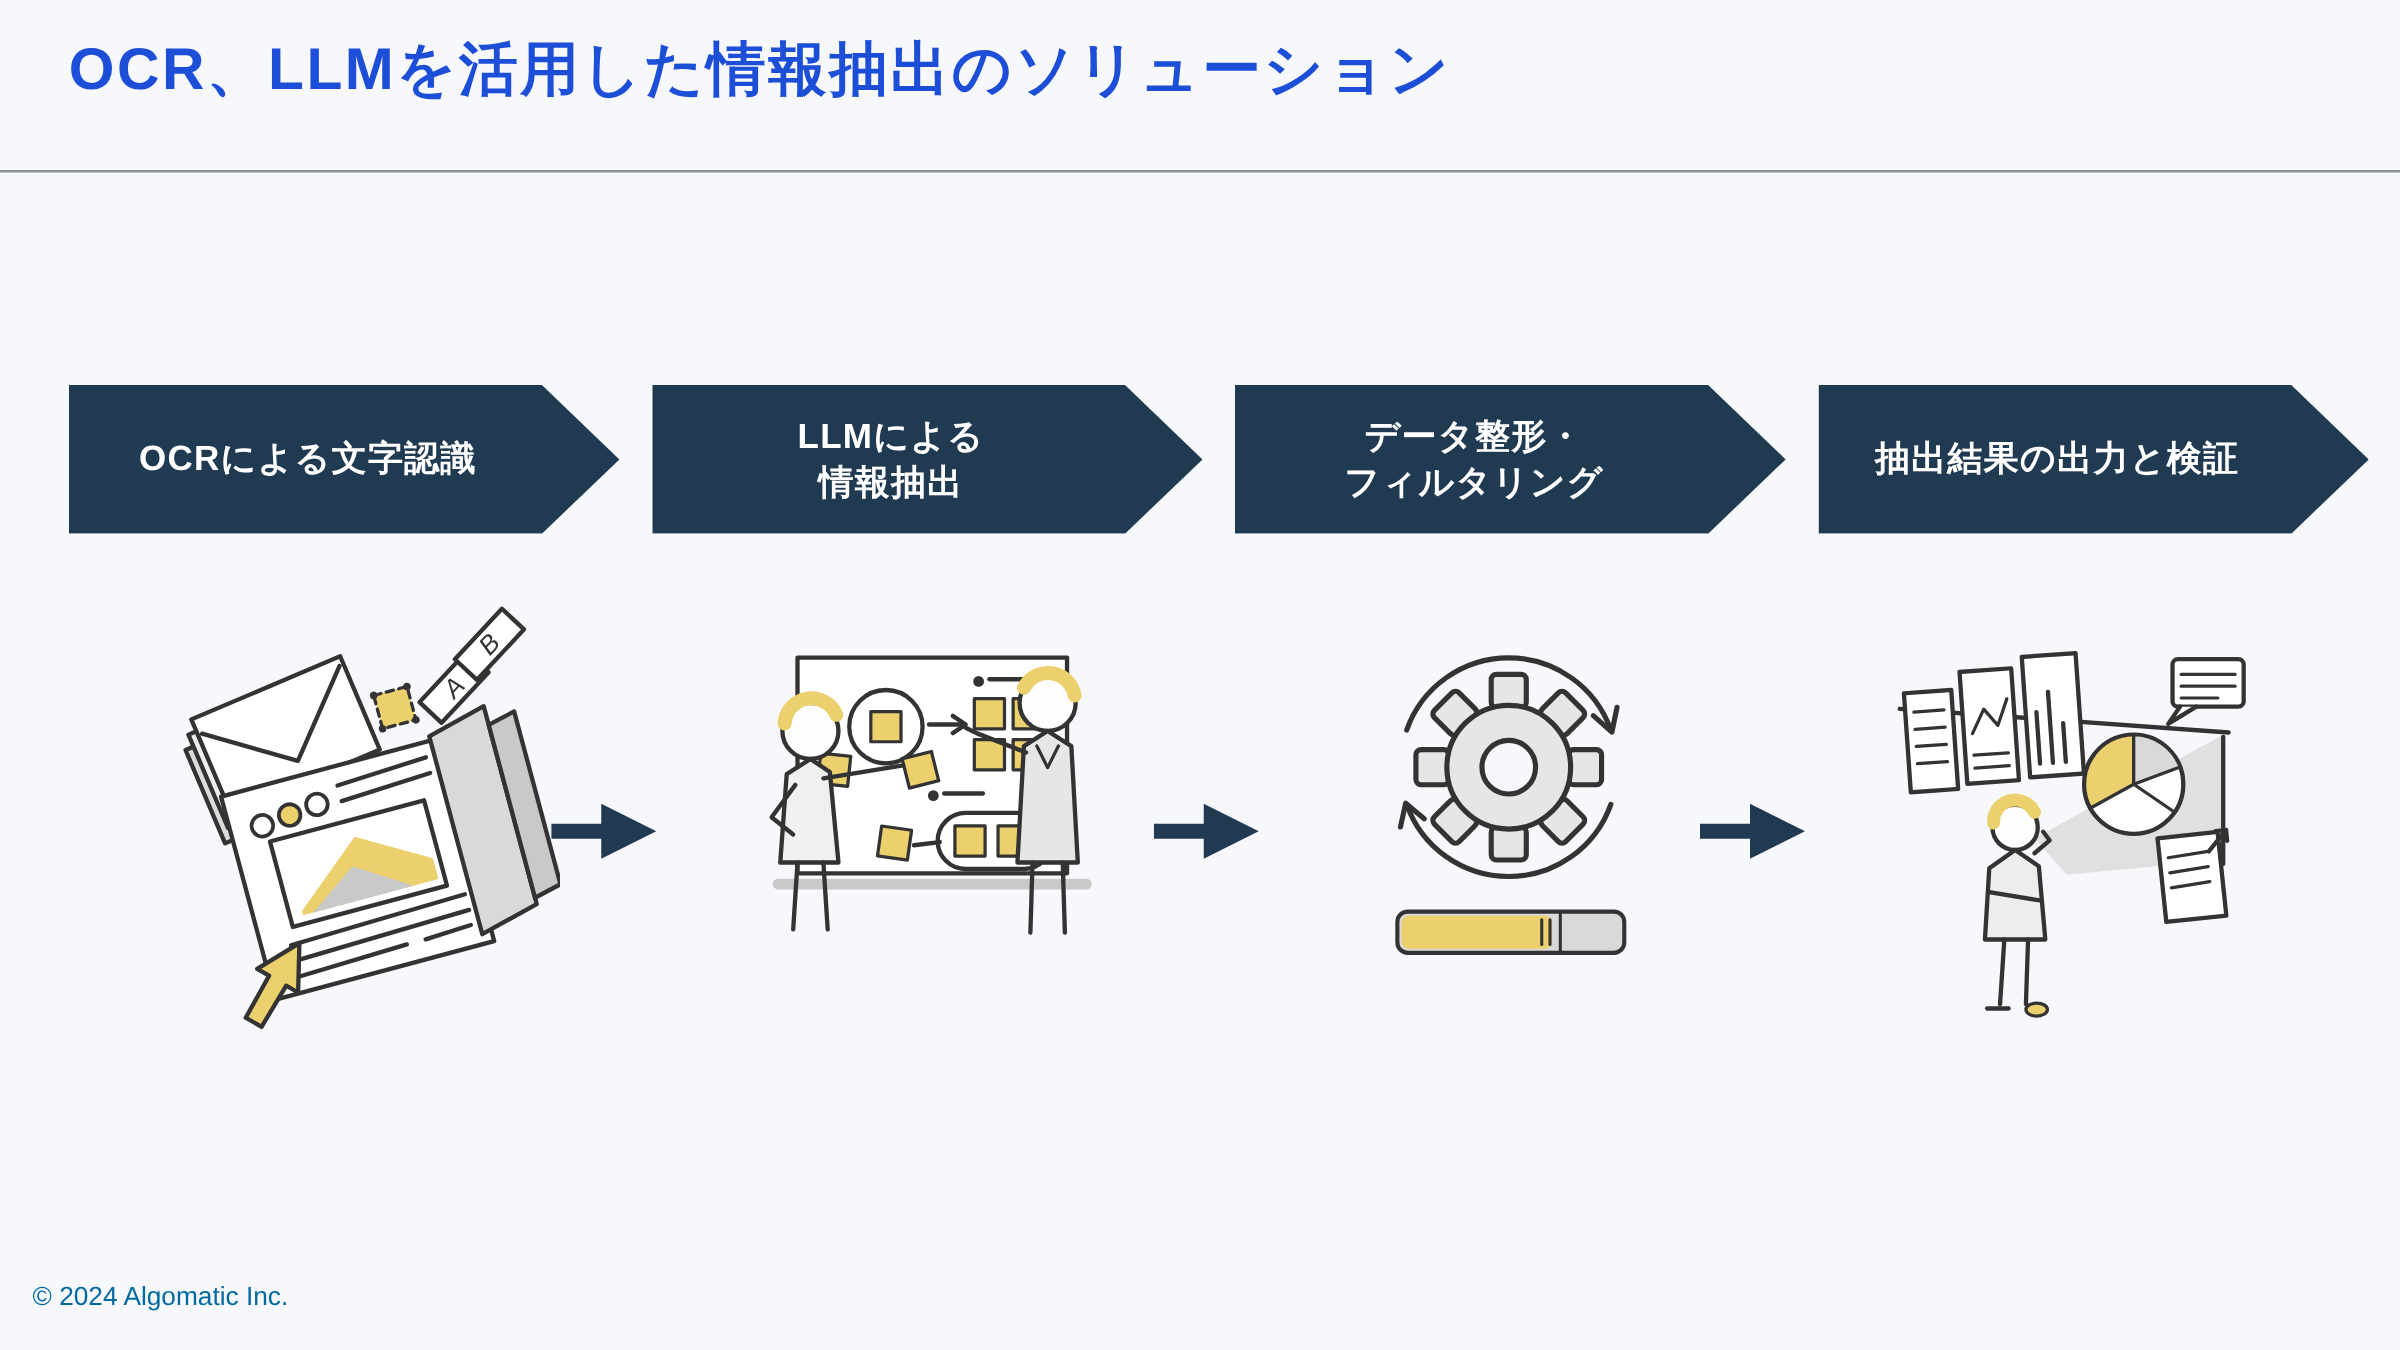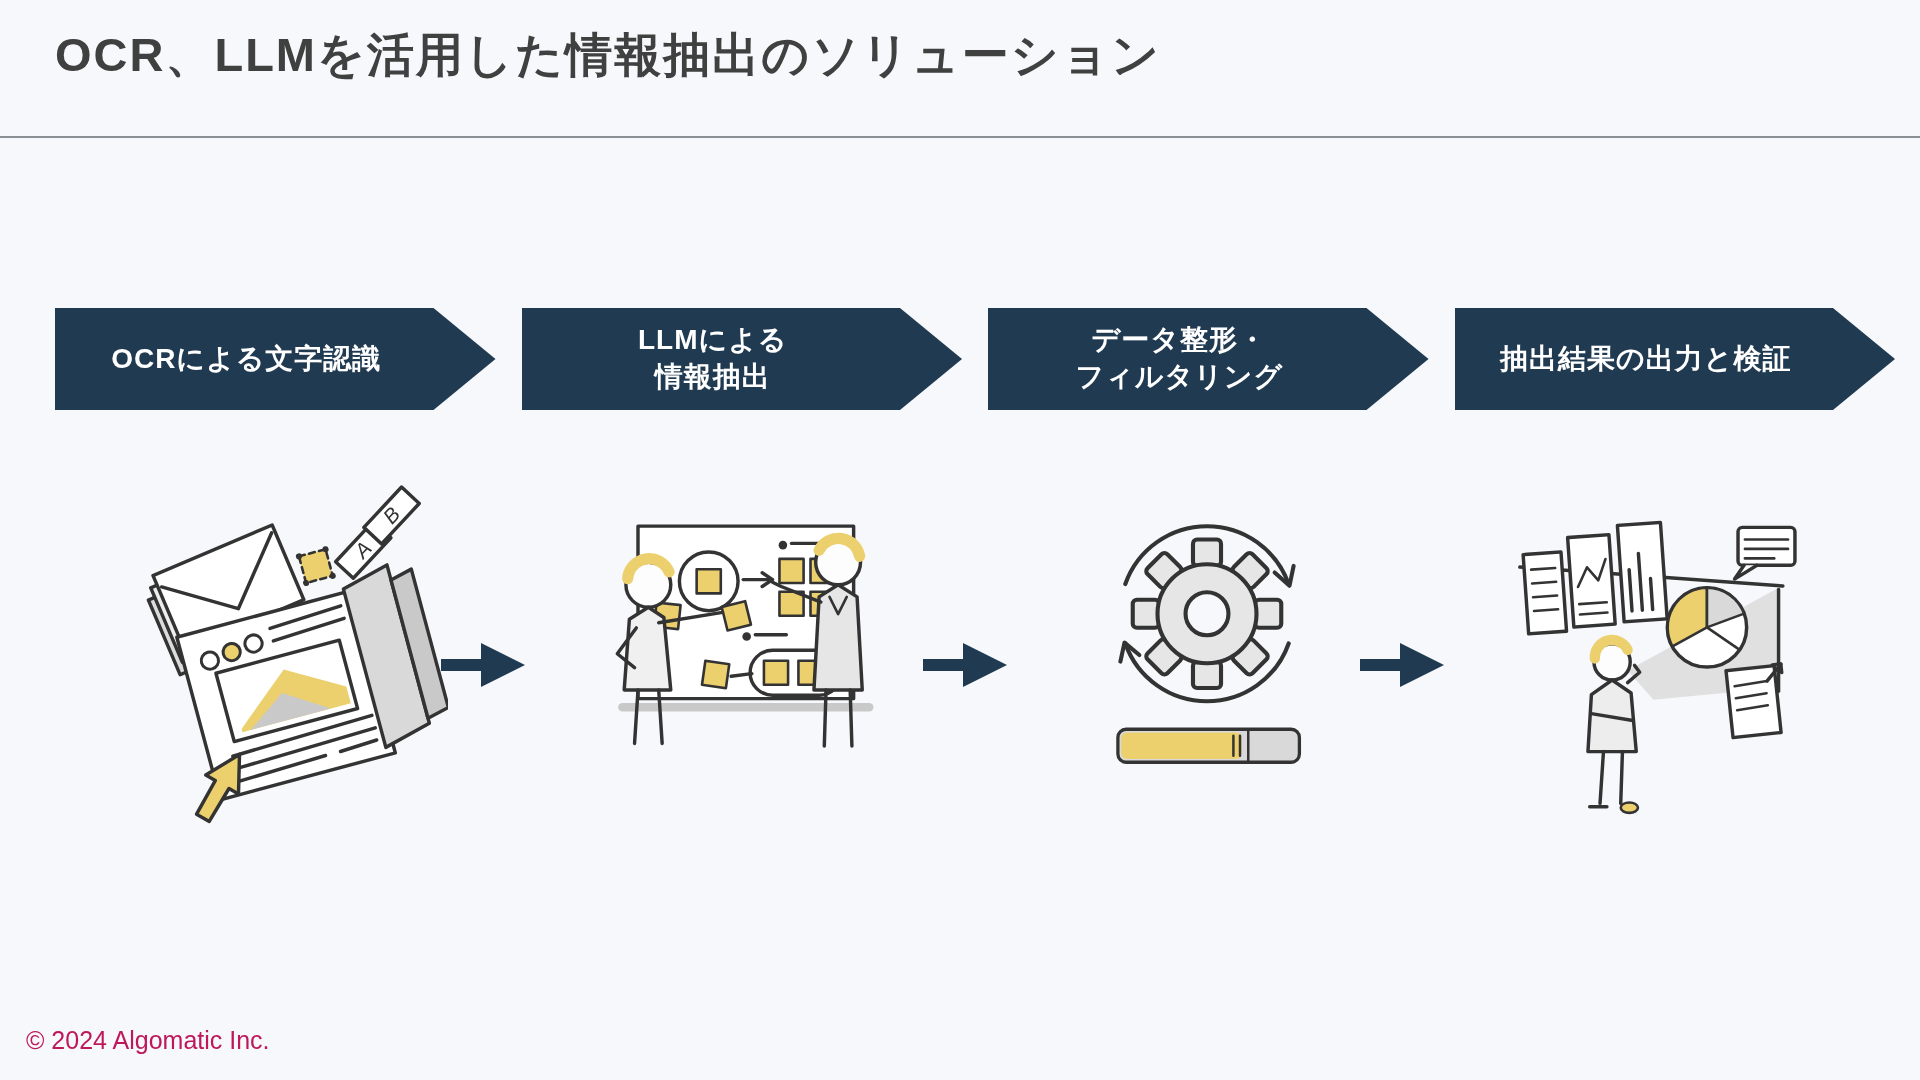--- a/index.html
+++ b/index.html
@@ -5,48 +5,48 @@
   * { margin:0; padding:0; box-sizing:border-box; }
   html,body { width:1920px; height:1080px; }
   body {
     position:relative;
     background:#f6f8fb;
     font-family:"Liberation Sans","DejaVu Sans",sans-serif;
     overflow:hidden;
   }
   .slide-title {
     position:absolute; left:55px; top:24px;
-    font-size:47px; font-weight:700; color:#404040; letter-spacing:2px;text-align:center;
+    font-size:47px; font-weight:700; color:#1d4ed8; letter-spacing:2px;text-align:center;
   }
   .title-divider {
     position:absolute; left:0; top:136px; width:1920px; height:2px;
     background:#8b9096;
   }
   .chevron-row {
-    position:absolute; left:55px; top:308px; width:1840px; height:102px;
+    position:absolute; left:55px; top:308px; width:1840px; height:119px;
     display:flex; gap:26px;
   }
   .chevron {
     flex:1; background:#203a52; color:#ffffff;
     clip-path:polygon(0 0, calc(100% - 62px) 0, 100% 50%, calc(100% - 62px) 100%, 0 100%);
     display:flex; flex-direction:column; align-items:center; justify-content:center;
     padding-right:58px; text-align:center;
     font-size:28px; font-weight:700; line-height:1.32; letter-spacing:1px;
   }
   .illus-row { position:absolute; left:0; top:455px; width:1920px; height:400px; }
   .illus-cell {
     position:absolute; top:0; height:400px; width:440px;
     display:flex; align-items:center; justify-content:center;
   }
   .cell-0 { left:55px; } .cell-1 { left:521px; } .cell-2 { left:987px; } .cell-3 { left:1433px; }
   .flow-arrow { position:absolute; top:188px; width:84px; height:44px; }
   .arrow-0 { left:441px; } .arrow-1 { left:923px; } .arrow-2 { left:1360px; }
   .footer {
     position:absolute; left:26px; top:1026px;
-    font-size:25px; color:#be185d;
+    font-size:21px; color:#0369a1;
   }
   svg { display:block; }
   .lw { stroke:#333333; stroke-linecap:round; stroke-linejoin:round; }
 </style>
 </head>
 <body>
 
 <div class="slide-title">OCR、LLMを活用した情報抽出のソリューション</div>
 <div class="title-divider"></div>
 

